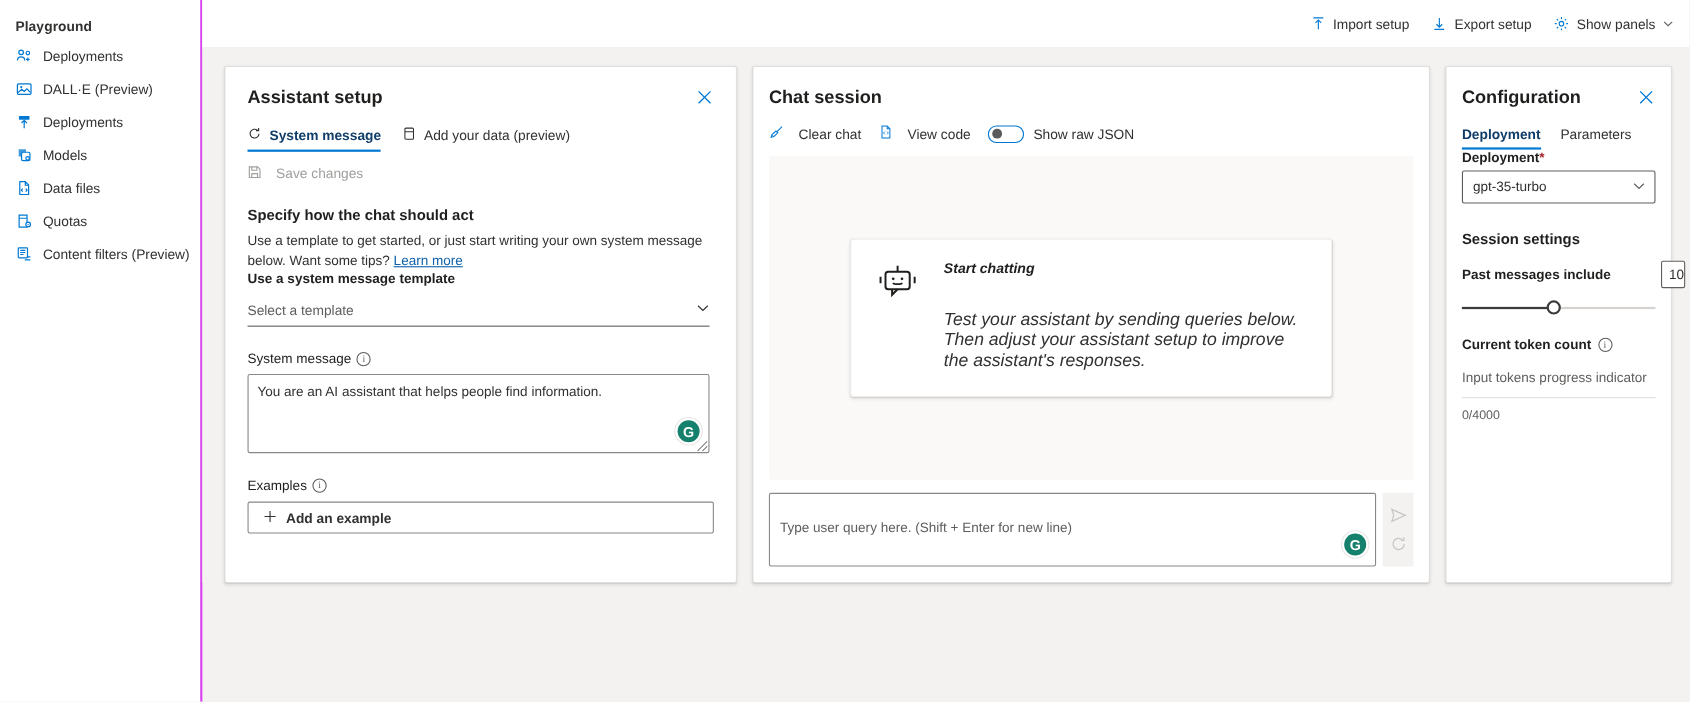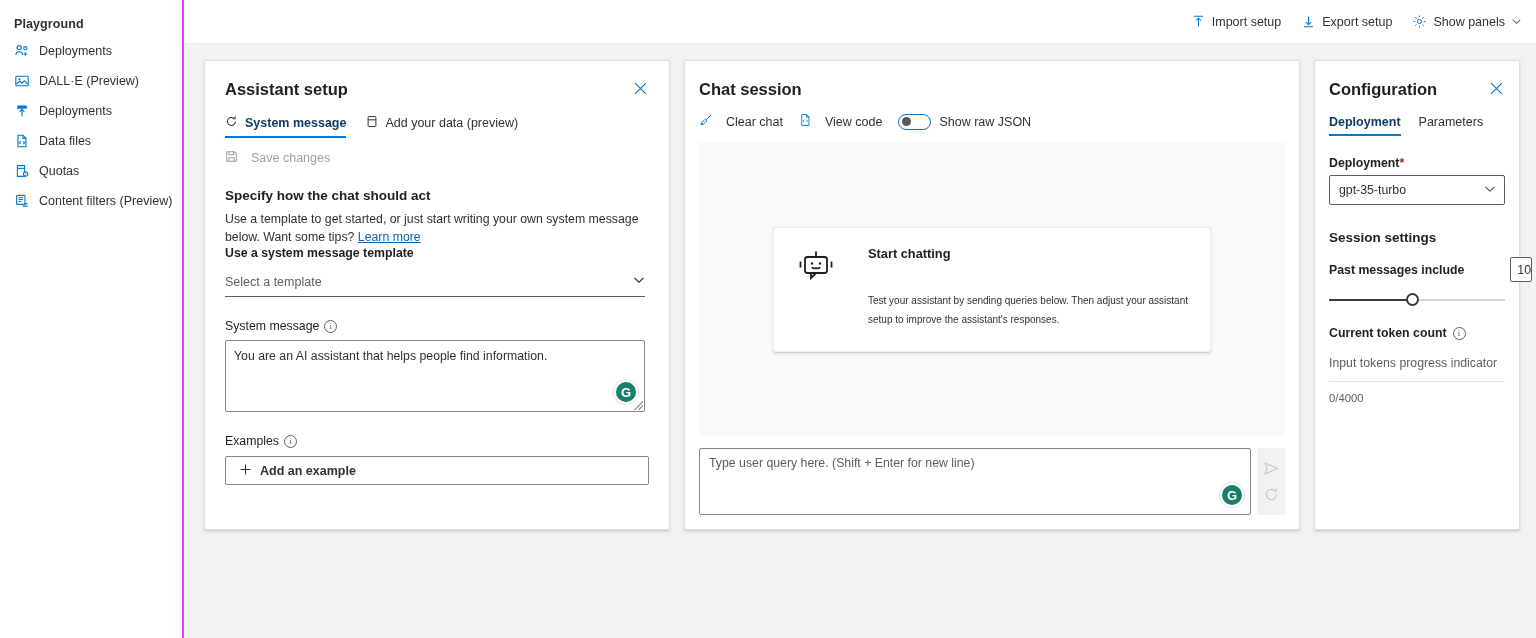--- a/index.html
+++ b/index.html
@@ -162,44 +162,44 @@
     width: 9px; height: 9px; border-radius: 50%; background: #5a5a5a;
   }
   .chat-body {
     margin-top: 12px; flex: 1 1 auto; background: #faf9f8;
     display: flex; align-items: center; justify-content: center; min-height: 0;
   }
   .start-card {
     width: 438px; background: #fff; border-radius: 3px;
     border: 1px solid #f0efee;
     box-shadow: 0 1.6px 3.6px rgba(0,0,0,.10), 0 .3px .9px rgba(0,0,0,.09);
-    padding: 18px 22px 22px 22px; display: flex; gap: 32px; align-items: flex-start;
+    padding: 18px 22px 22px 22px; display: flex; gap: 22px; align-items: flex-start; font-style: italic;
   }
   .start-title { font-size: 12.8px; font-weight: bold; color: #201f1e; }
-  .start-desc  { font-size: 10px; color: #323130; line-height: 19px; margin-top: 30px; }
+  .start-desc  { font-size: 16px; color: #323130; line-height: 19px; margin-top: 30px; }
 
   .composer { flex: 0 0 auto; padding: 12px 0 14px 0; display: flex; gap: 6px; align-items: flex-start; }
   .composer-box {
     flex: 1 1 auto; height: 67px; border: 1px solid #8a8886; border-radius: 2px;
     position: relative; background: #fff; cursor: text;
   }
   .composer-box .ph {
-    position: absolute; left: 9px; top: 7px;
+    position: absolute; left: 9px; top: 24px;
     font-size: 12.3px; color: #605e5c;
   }
   .composer-actions {
     width: 28px; flex: 0 0 28px; background: #f3f2f1;
     height: 67px; display: flex; flex-direction: column;
     align-items: center; justify-content: space-evenly; padding: 4px 0;
   }
   .icon-btn { color: #c8c6c4; cursor: default; display: flex; }
 
   
   .cfg-tabs { display: flex; gap: 18px; margin-top: 16px; }
-  .cfg-label { font-size: 12.3px; font-weight: bold; color: #201f1e; margin-top: 20px; }
+  .cfg-label { font-size: 12.3px; font-weight: bold; color: #201f1e; }
   .req { color: #a4262c; }
   .select-box {
     margin-top: 5px; height: 30px; width: 100%;
     border: 1px solid #605e5c; border-radius: 2px; background: #fff;
     display: flex; align-items: center; justify-content: space-between;
     padding: 0 8px 0 9px; font-size: 12.3px; color: #323130; cursor: pointer; gap: 12px;
   }
   .cfg-section { font-size: 13.5px; font-weight: bold; color: #201f1e; margin-top: 25px; }
   .row-spin { display: flex; align-items: center; margin-top: 12px; gap: 48px; }
   .row-spin .lbl { font-size: 12.3px; font-weight: bold; color: #201f1e; white-space: nowrap; }
@@ -259,20 +259,30 @@
     <div class="nav-item">
       <span class="nav-icon">
         <svg width="16" height="16" viewBox="0 0 16 16" fill="none" stroke="#0078d4" stroke-width="1.1">
           <rect x="3.2" y="2.4" width="9.6" height="3.4" rx=".6" fill="#0078d4" stroke="none"></rect>
           <path d="M8 6.6v7M5.6 8.8L8 6.4l2.4 2.4"></path>
         </svg>
       </span>
       <span class="nav-label">Deployments</span>
     </div>
 
+    <div class="nav-item">
+      <span class="nav-icon">
+        <svg width="16" height="16" viewBox="0 0 16 16" fill="none" stroke="#0078d4" stroke-width="1.1">
+          <path d="M3 2.6h6.6v6.6H3z" fill="#0078d4" stroke="none" opacity=".75"></path>
+          <rect x="5.6" y="5.4" width="7.6" height="7.6" rx="1.2" fill="#fff"></rect>
+          <circle cx="11.1" cy="11" r="1.6"></circle>
+        </svg>
+      </span>
+      <span class="nav-label">Models</span>
+    </div>
 
     <div class="nav-item">
       <span class="nav-icon">
         <svg width="16" height="16" viewBox="0 0 16 16" fill="none" stroke="#0078d4" stroke-width="1.1">
           <path d="M4 2.2h5l3 3v8.6H4z"></path>
           <path d="M9 2.2v3.2h3"></path>
           <path d="M6.6 8.4L5.4 9.8l1.2 1.4M9.4 8.4l1.2 1.4-1.2 1.4"></path>
         </svg>
       </span>
       <span class="nav-label">Data files</span>

